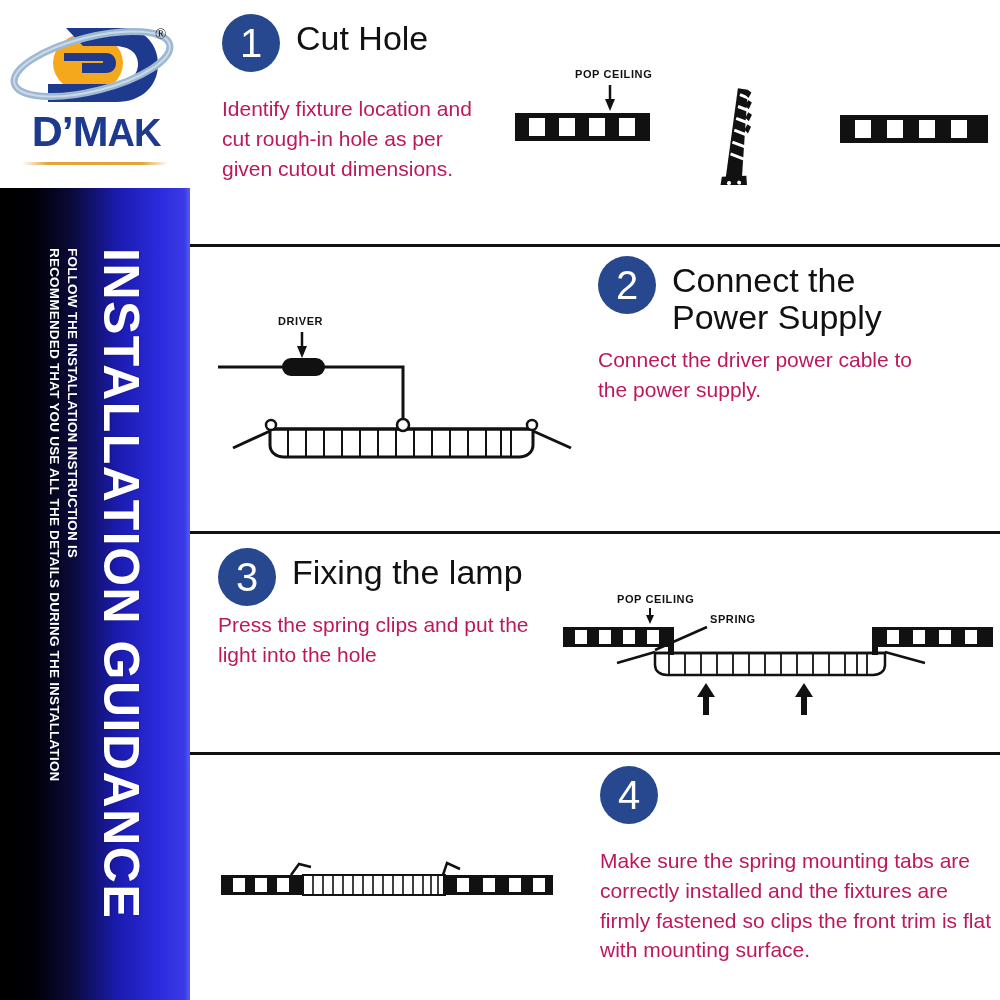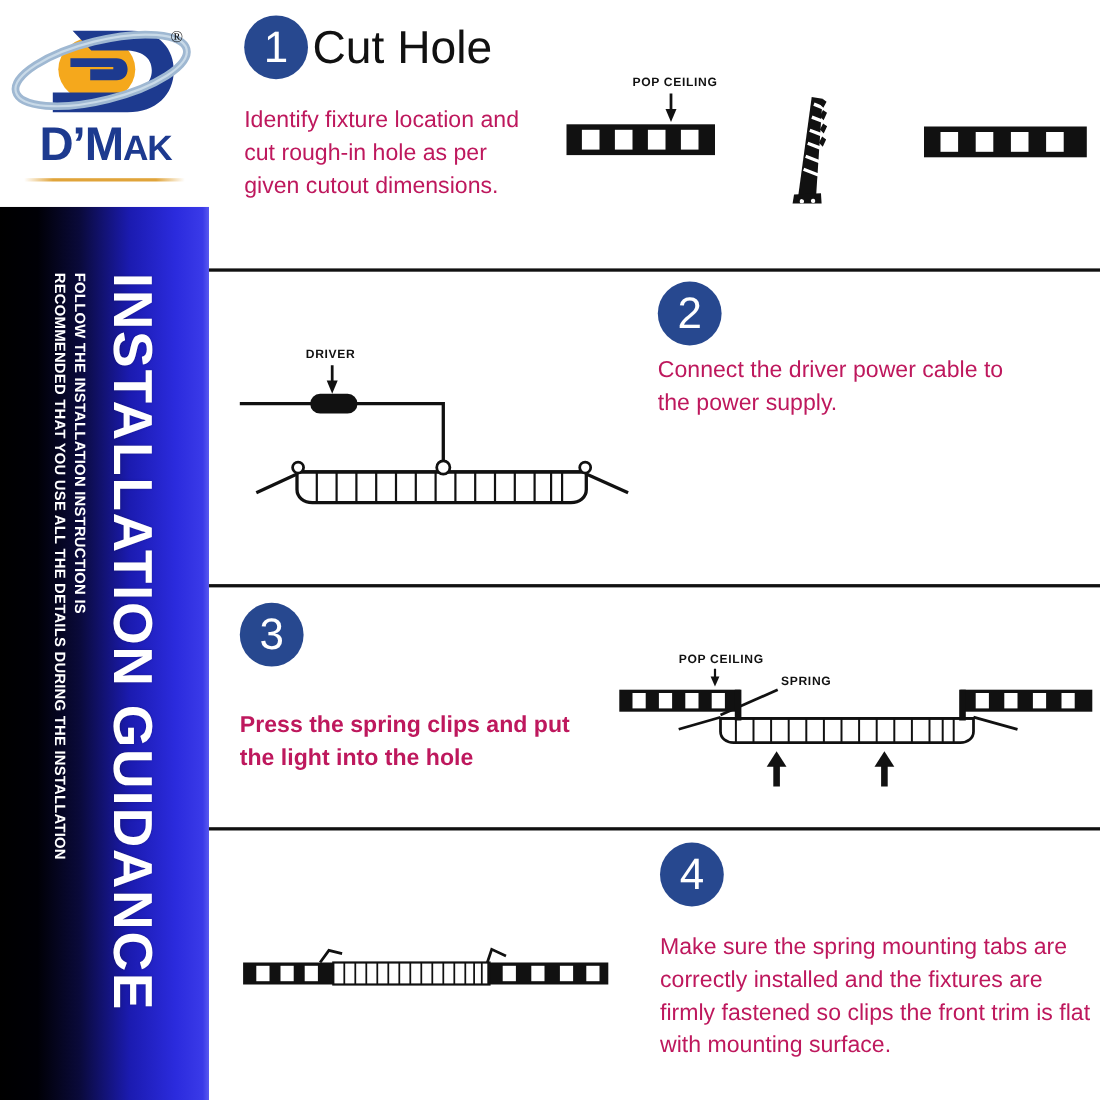--- a/index.html
+++ b/index.html
@@ -28,21 +28,21 @@
     position: absolute; left: 155px; top: 26px;
     font-size: 15px; color: #111; font-family: "Liberation Serif", serif;
   }
   #logo-word {
     position: absolute; left: 10px; top: 110px;
     width: 172px; text-align: center;
     font-size: 43px; font-weight: bold; letter-spacing: -1px;
     color: #1d3a8f; font-family: "Liberation Sans", sans-serif;
     line-height: 1;
   }
-  #logo-word .small { font-size: 32px; }
+  #logo-word .small { font-size: 38px; }
   #logo-rule {
     position: absolute; left: 22px; top: 162px;
     width: 146px; height: 3px;
     background: linear-gradient(to right,#ffffff,#e0a43a 18%,#e0a43a 82%,#ffffff);
   }
 
   
   #sidebar {
     position: absolute; left: 0; top: 188px;
     width: 190px; height: 812px;
@@ -89,36 +89,36 @@
   .badge {
     width: 58px; height: 58px; border-radius: 50%;
     background: #27488f;
     color: #ffffff;
     font-size: 40px; font-weight: 300;
     display: flex; align-items: center; justify-content: center;
     flex: 0 0 58px;
     font-family: "Liberation Sans", sans-serif;
   }
   .title {
-    font-size: 42px; color: #111111; font-weight: normal;
-    margin-left: 4px; line-height: 1.1; padding-top: 6px;
+    font-size: 34px; color: #111111; font-weight: normal;
+    margin-left: 16px; line-height: 1.1; padding-top: 6px;
     font-family: "Liberation Sans", sans-serif;
   }
   .body-text {
     font-size: 21px; color: #be185d; line-height: 1.42;
     font-family: "Liberation Sans", sans-serif;
   }
 
   
   #step1 { left: 222px; top: 14px; width: 270px; }
   #step1 .body-text { margin-top: 22px; }
   #step2 { left: 598px; top: 256px; width: 330px; }
   #step2 .body-text { margin-top: 8px; width: 340px; }
   #step3 { left: 218px; top: 548px; width: 330px; }
-  #step3 .body-text { margin-top: 38px; font-weight: bold; }
+  #step3 .body-text { margin-top: 4px; }
   #step4 { left: 600px; top: 766px; width: 395px; }
   #step4 .body-text { margin-top: 22px; width: 392px; }
 
   
   .diagram { position: absolute; }
   #dia1 { left: 505px; top: 55px; width: 495px; height: 130px; }
   #dia2 { left: 215px; top: 305px; width: 375px; height: 165px; }
   #dia3 { left: 555px; top: 585px; width: 445px; height: 135px; }
   #dia4 { left: 195px; top: 845px; width: 385px; height: 80px; }
 
@@ -198,20 +198,21 @@
       <rect x="350" y="65" width="16" height="18" fill="#fff"></rect>
       <rect x="382" y="65" width="16" height="18" fill="#fff"></rect>
       <rect x="414" y="65" width="16" height="18" fill="#fff"></rect>
       <rect x="446" y="65" width="16" height="18" fill="#fff"></rect>
     </g>
   </svg>
 
   <div class="step" id="step2">
     <div class="head">
       <div class="badge">2</div>
+      <div class="title"><span>Connect the</span><br><span>Power Supply</span></div>
     </div>
     <div class="body-text">Connect the driver power cable to the power supply.</div>
   </div>
 
   <svg class="diagram" id="dia2" viewBox="0 0 375 165">
     <text class="dlabel" x="63" y="20">DRIVER</text>
     <line x1="87" y1="27" x2="87" y2="45" stroke="#111" stroke-width="2.5"></line>
     <polygon points="87,53 82,41 92,41" fill="#111"></polygon>
 
     <path d="M3 62 H188 V118" fill="none" stroke="#111" stroke-width="3"></path>
@@ -243,20 +244,21 @@
 
       <circle cx="56" cy="120" r="5" fill="#fff" stroke="#111" stroke-width="2.5"></circle>
       <circle cx="188" cy="120" r="6" fill="#fff" stroke="#111" stroke-width="2.5"></circle>
       <circle cx="317" cy="120" r="5" fill="#fff" stroke="#111" stroke-width="2.5"></circle>
     </g>
   </svg>
 
   <div class="step" id="step3">
     <div class="head">
       <div class="badge">3</div>
+      <div class="title">Fixing the lamp</div>
     </div>
     <div class="body-text">Press the spring clips and put the light into the hole</div>
   </div>
 
   <svg class="diagram" id="dia3" viewBox="0 0 445 135">
     <text class="dlabel" x="62" y="18">POP CEILING</text>
     <line x1="95" y1="23" x2="95" y2="32" stroke="#111" stroke-width="2"></line>
     <polygon points="95,39 91,30 99,30" fill="#111"></polygon>
     <text class="dlabel" x="155" y="38">SPRING</text>
     <line x1="152" y1="42" x2="100" y2="65" stroke="#111" stroke-width="2.5"></line>

